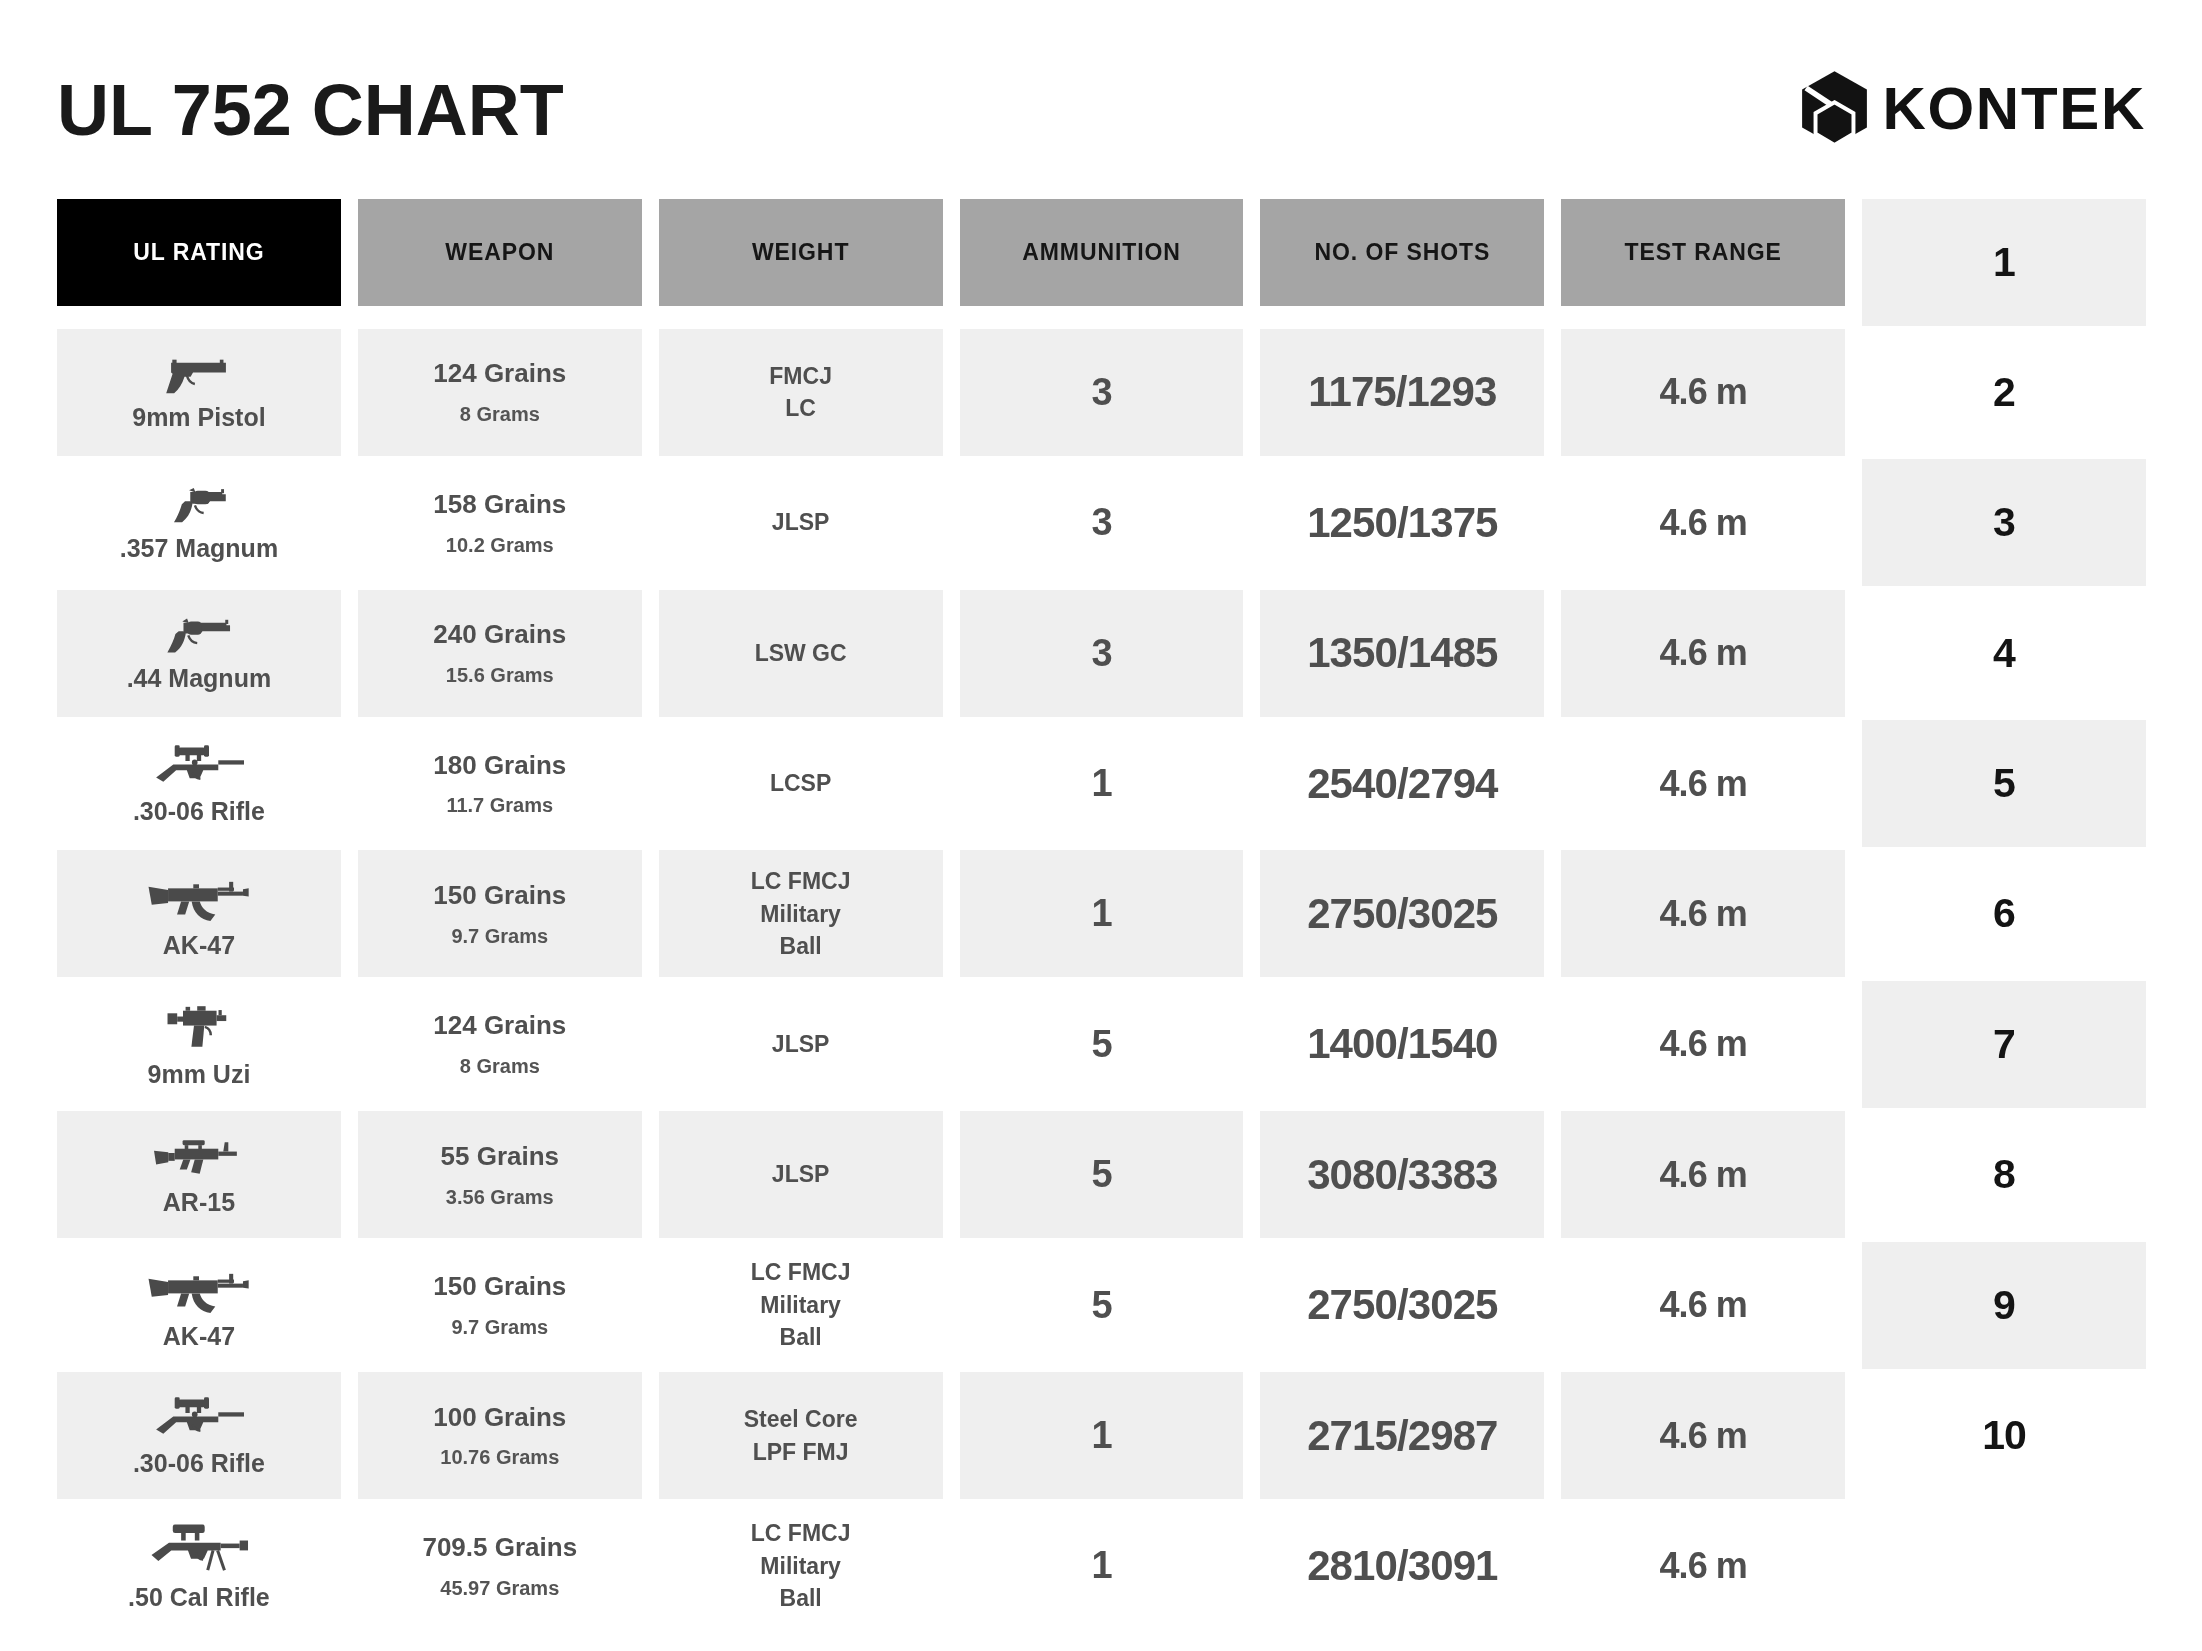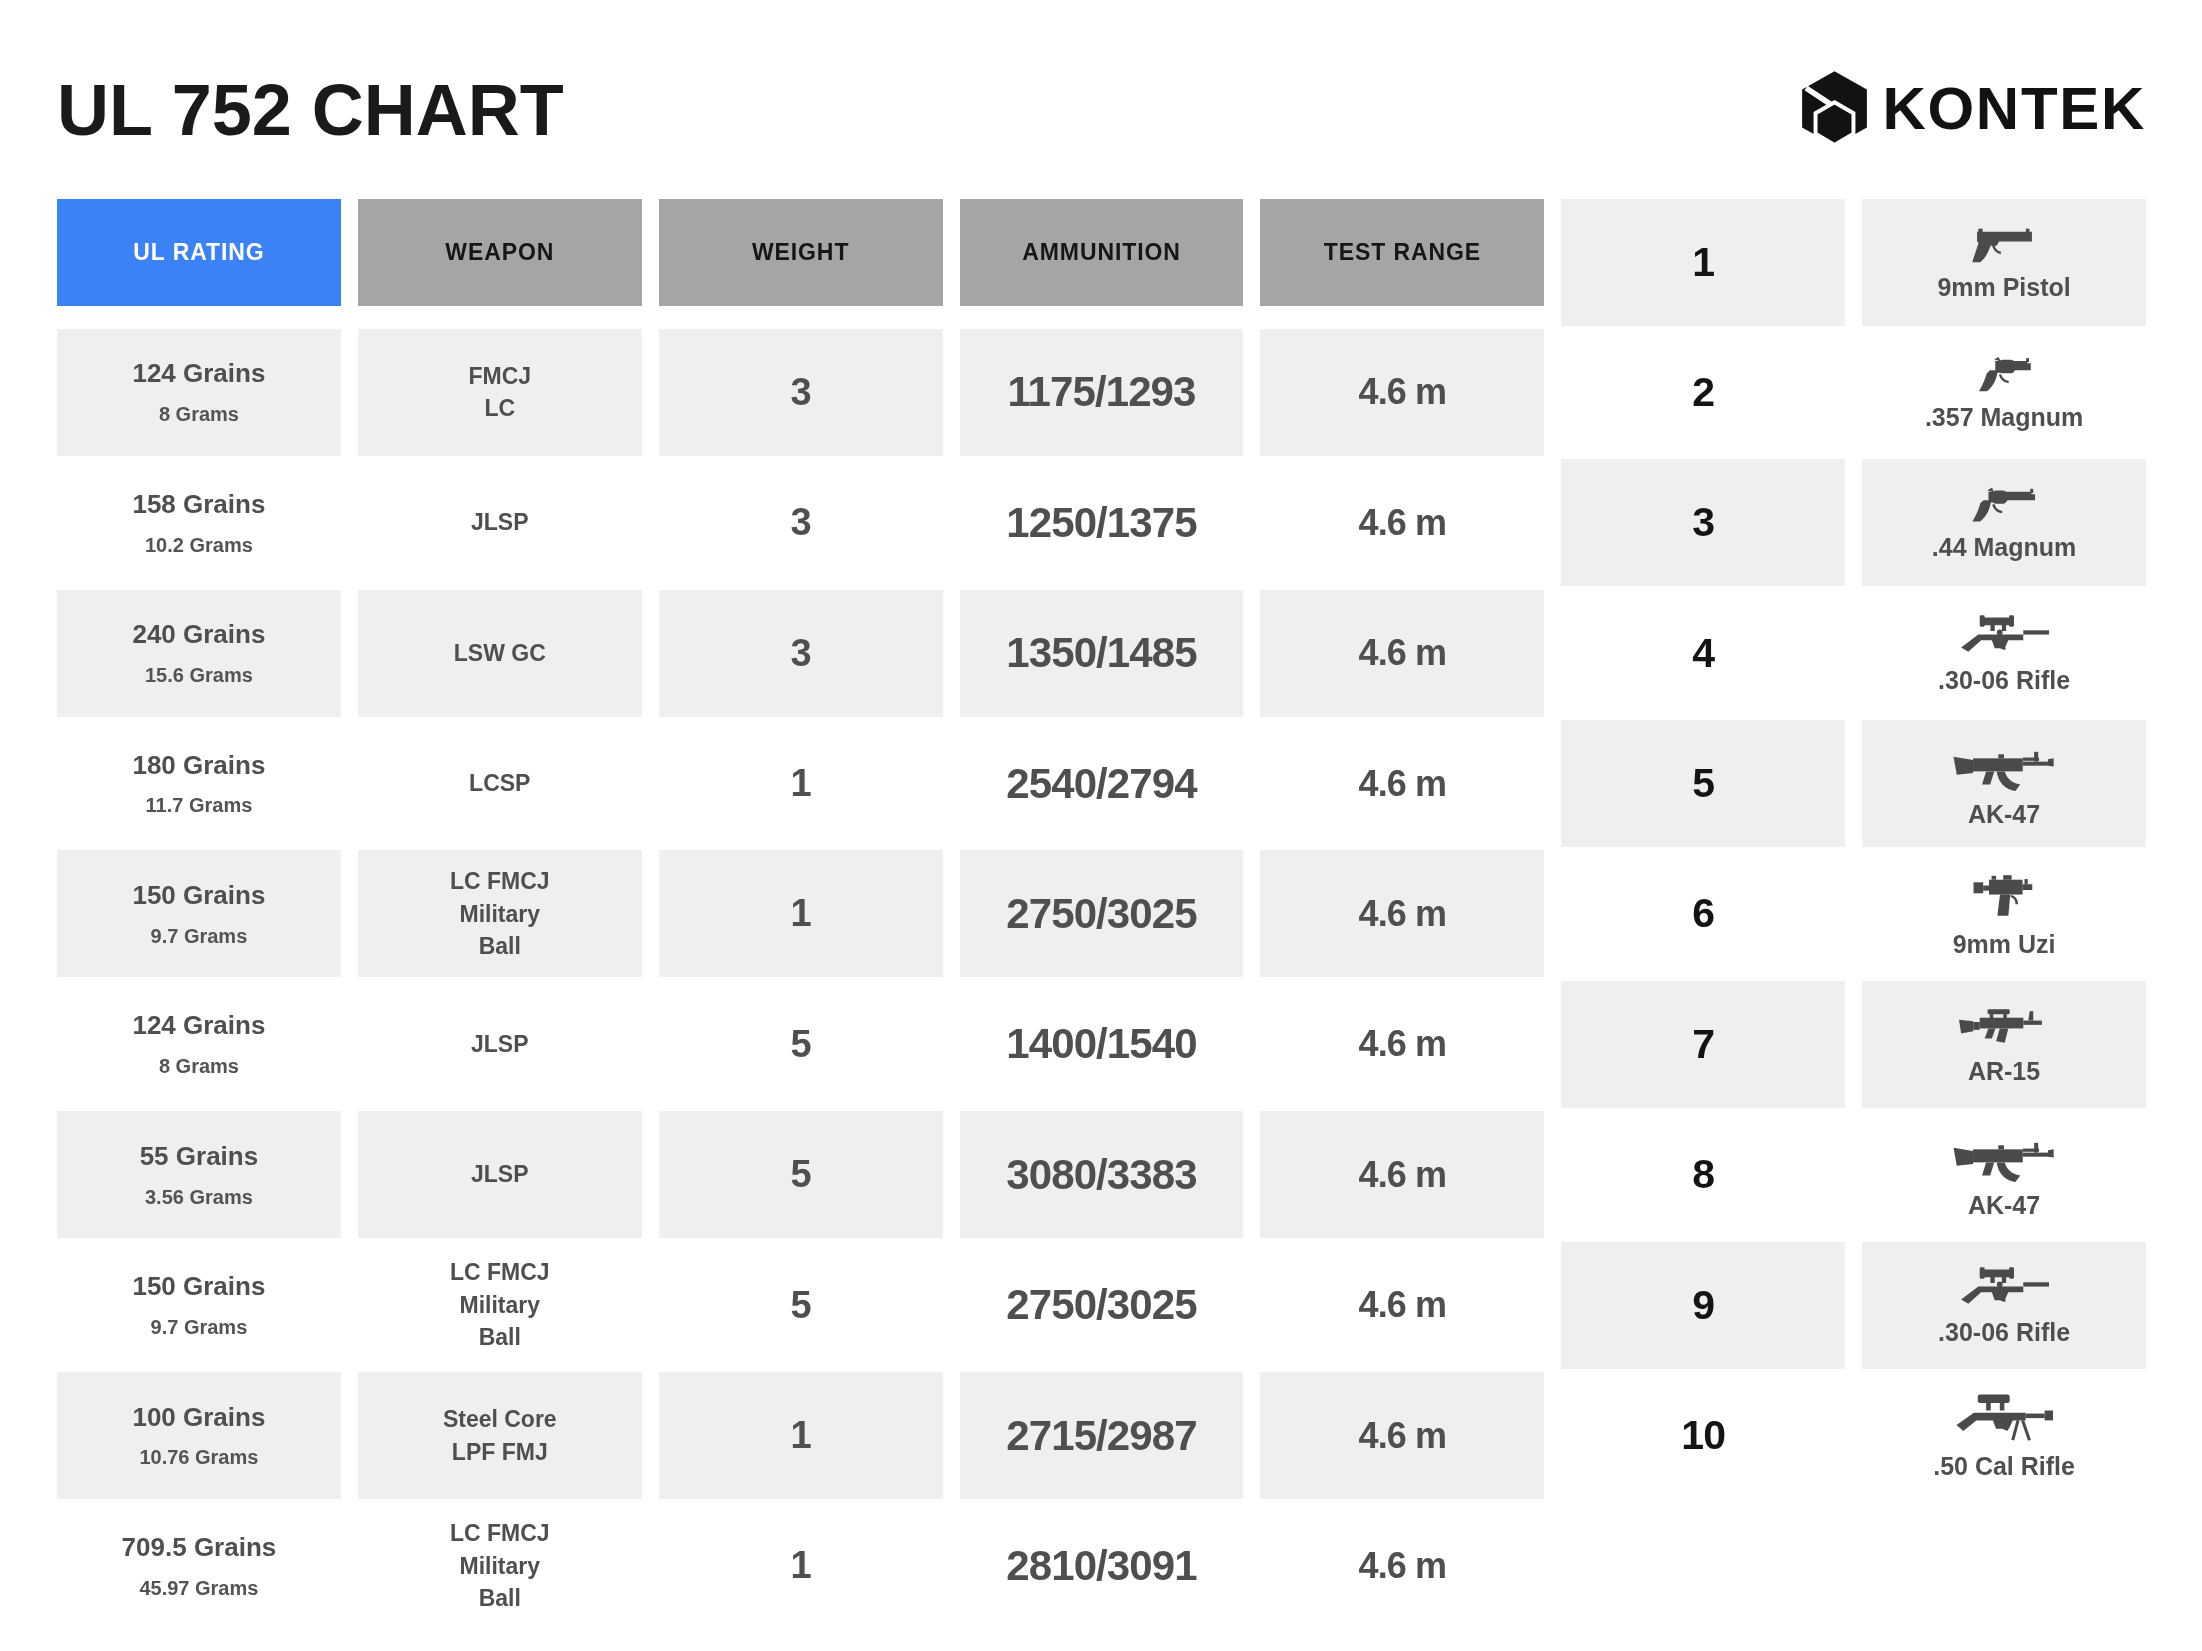--- a/index.html
+++ b/index.html
@@ -8,21 +8,21 @@
   .topbar{display:flex;justify-content:space-between;align-items:flex-start;padding-top:69px;height:102px;}
   .page-title{margin:0;font-size:72px;font-weight:bold;letter-spacing:0px;color:#1a1a1a;}
   .logo{display:flex;align-items:center;gap:8px;}
   .logo-mark{width:79px;height:79px;display:block;}
   .logo-text{font-size:60px;font-weight:bold;letter-spacing:1.7px;color:#121212;}
 
   .table{margin-top:27.5px;display:grid;grid-template-columns:repeat(7,1fr);gap:3.4px 17px;}
   .row{display:contents;}
   .cell{display:flex;flex-direction:column;align-items:center;justify-content:center;text-align:center;box-sizing:border-box;}
   .header-cell{height:107px;background:#a5a5a5;color:#161616;font-weight:bold;font-size:23px;letter-spacing:0.9px;}
-  .header-cell.dark{background:#3b82f6;color:#ffffff;}
+  .header-cell.dark{background:#000000;color:#ffffff;}
   .data-cell{min-height:127px;background:#ffffff;padding:8.6px 6.9px;}
   .shaded{background:#efefef;}
 
   .rating-text{font-size:41px;font-weight:bold;color:#141414;letter-spacing:-0.9px;}
   .weapon-icon{color:#4a4a4a;line-height:0;}
   .weapon-icon svg{display:block;}
   .weapon-name{font-size:25px;font-weight:bold;color:#4f4f4f;margin-top:5.2px;text-align:center;}
   .weight-primary{font-size:26px;font-weight:bold;color:#4f4f4f;text-align:center;}
   .weight-secondary{font-size:20px;font-weight:bold;color:#545454;margin-top:13.8px;}
   .ammo-line{display:block;font-size:23px;font-weight:bold;color:#4f4f4f;line-height:1.42;}
@@ -46,20 +46,21 @@
       </span>
       <span class="logo-text">KONTEK</span>
     </div>
   </div>
 
   <div class="table">
       <div class="cell header-cell dark">UL RATING</div>
       <div class="cell header-cell">WEAPON</div>
       <div class="cell header-cell">WEIGHT</div>
       <div class="cell header-cell">AMMUNITION</div>
+      <div class="cell header-cell">NO. OF SHOTS</div>
       <div class="cell header-cell">TEST RANGE</div>
       <div class="row"><div class="cell data-cell shaded">
           <span class="rating-text">1</span>
         </div><div class="cell data-cell shaded">
           <span class="weapon-icon">
             <svg width="67" height="45" viewBox="0 0 110 70">
               <g fill="currentColor">
                 <rect x="12" y="9" width="7" height="6"></rect>
                 <rect x="90" y="9" width="6" height="6"></rect>
                 <path d="M10 14 H100 V30 H46 L42 37 H32 C28 49 23 58 15 64 H2 C6 52 10 40 12.5 32 L10 30 Z"></path>

